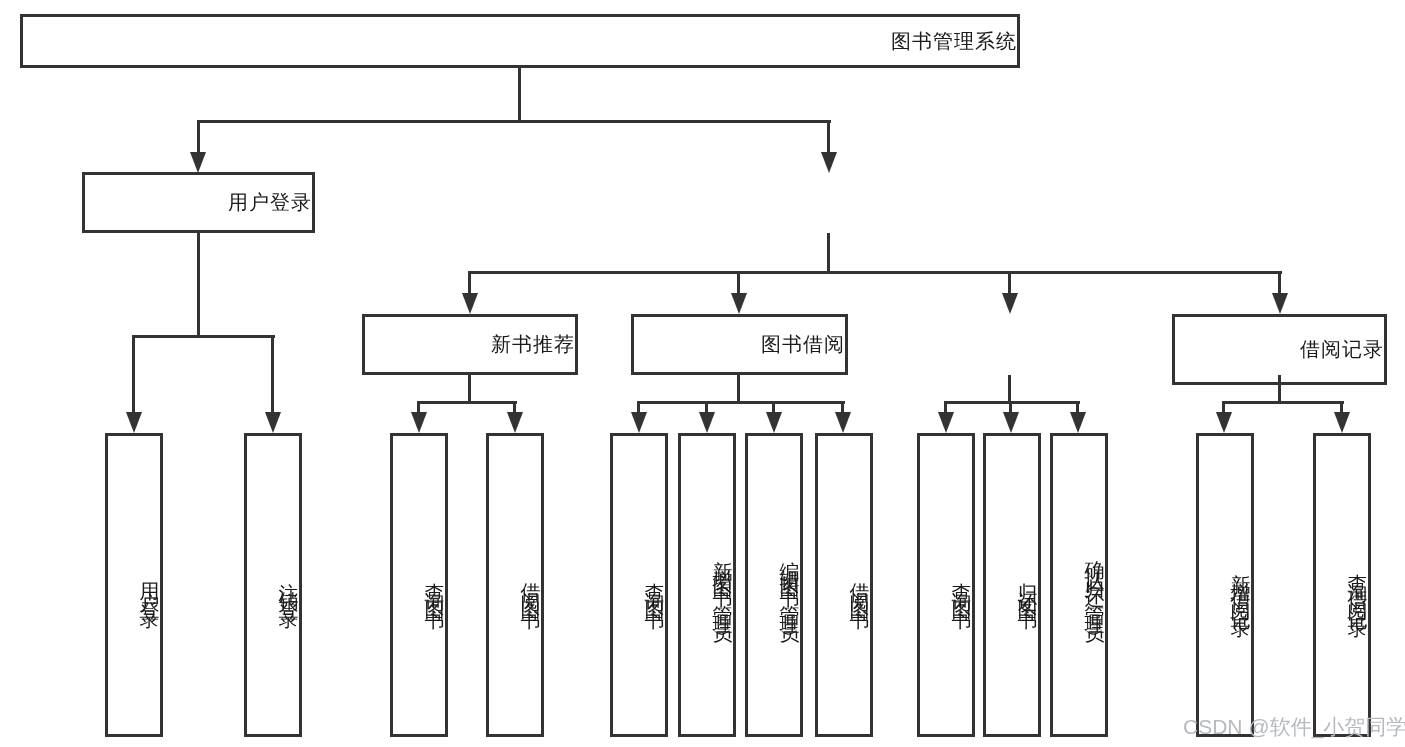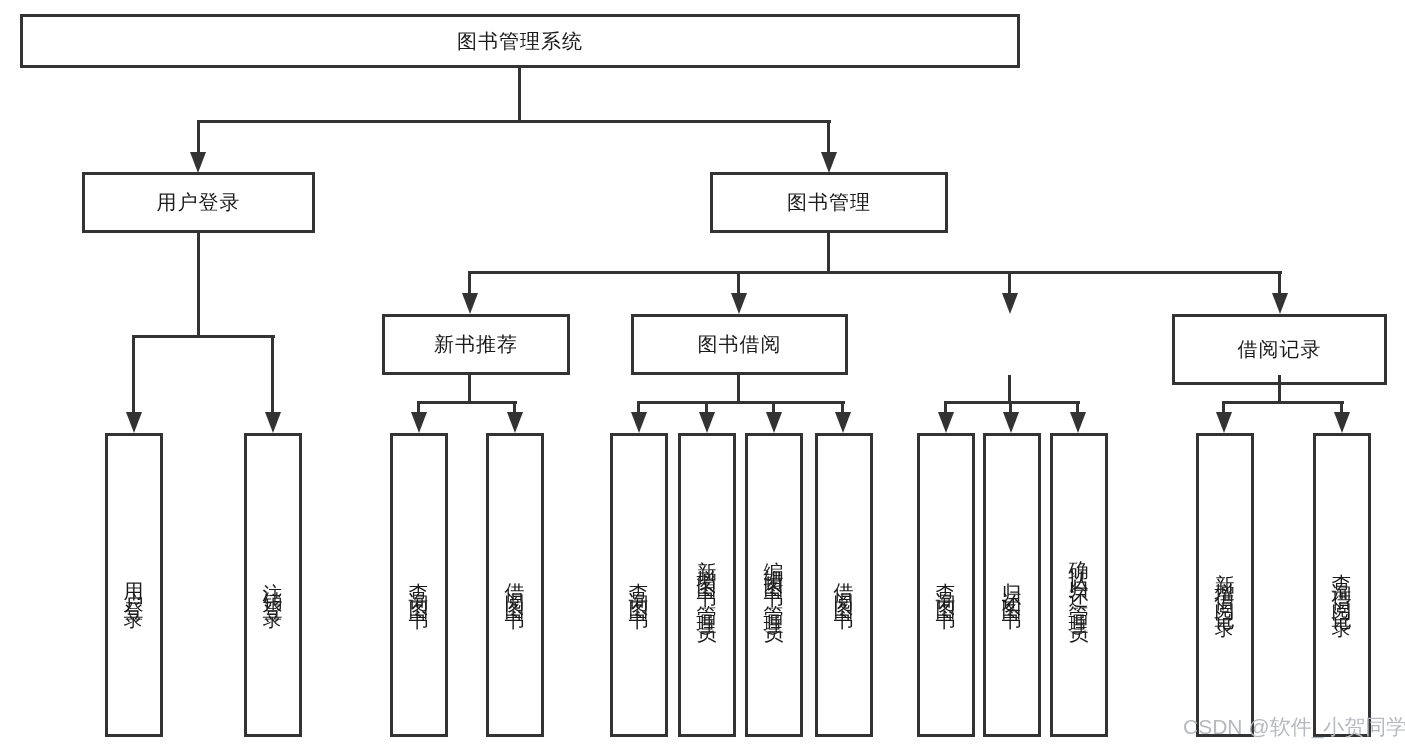--- a/index.html
+++ b/index.html
@@ -3,21 +3,21 @@
 <meta charset="utf-8">
 <style>
   html,body { margin:0; padding:0; background:#ffffff; }
   .stage {
     position:relative; width:1405px; height:747px; background:#ffffff;
     font-family:"Liberation Sans","DejaVu Sans",sans-serif; overflow:hidden;
   }
   .box {
     position:absolute; box-sizing:border-box;
     border:3px solid #333333; background:#ffffff;
-    display:flex; align-items:center; justify-content:center;
+    display:flex; align-items:center; justify-content:flex-end;
     color:#1a1a1a;
   }
   .box.h span { font-size:20px; letter-spacing:1px; white-space:nowrap; }
   .box.v span {
     writing-mode:vertical-rl; text-orientation:mixed;
     font-size:20px; letter-spacing:9px; line-height:1;
   }
   .vline { position:absolute; width:3px; background:#333333; }
   .hline { position:absolute; height:3px; background:#333333; }
   .arrow {
@@ -42,43 +42,40 @@
   <div class="vline" style="left:518px;top:68px;height:54px"></div>
   <div class="hline" style="left:197px;top:120px;width:634px"></div>
   <div class="vline" style="left:197px;top:120px;height:34px"></div>
   <div class="arrow" style="left:190px;top:152px"></div>
   <div class="vline" style="left:827px;top:120px;height:34px"></div>
   <div class="arrow" style="left:821px;top:152px"></div>
 
   <div class="box h" style="left:82px;top:172px;width:233px;height:61px">
     <span>用户登录</span>
   </div>
-  <div class="box h" style="left:710px;top:172px;width:238px;height:61px">
-    <span>图书管理</span>
-  </div>
 
   <div class="vline" style="left:197px;top:233px;height:104px"></div>
   <div class="hline" style="left:132px;top:335px;width:143px"></div>
   <div class="vline" style="left:132px;top:335px;height:80px"></div>
   <div class="vline" style="left:271px;top:335px;height:80px"></div>
   <div class="arrow" style="left:126px;top:412px"></div>
   <div class="arrow" style="left:265px;top:412px"></div>
 
   <div class="vline" style="left:827px;top:233px;height:41px"></div>
   <div class="hline" style="left:468px;top:271px;width:814px"></div>
   <div class="vline" style="left:468px;top:271px;height:26px"></div>
   <div class="vline" style="left:737px;top:271px;height:26px"></div>
   <div class="vline" style="left:1008px;top:271px;height:26px"></div>
   <div class="vline" style="left:1278px;top:271px;height:26px"></div>
   <div class="arrow" style="left:462px;top:293px"></div>
   <div class="arrow" style="left:731px;top:293px"></div>
   <div class="arrow" style="left:1002px;top:293px"></div>
   <div class="arrow" style="left:1272px;top:293px"></div>
 
-  <div class="box h" style="left:382px;top:314px;width:188px;height:61px">
+  <div class="box h" style="left:362px;top:314px;width:216px;height:61px">
     <span>新书推荐</span>
   </div>
   <div class="box h" style="left:631px;top:314px;width:217px;height:61px">
     <span>图书借阅</span>
   </div>
   <div class="box h" style="left:1172px;top:314px;width:215px;height:71px">
     <span>借阅记录</span>
   </div>
 
   <div class="vline" style="left:468px;top:375px;height:29px"></div>

